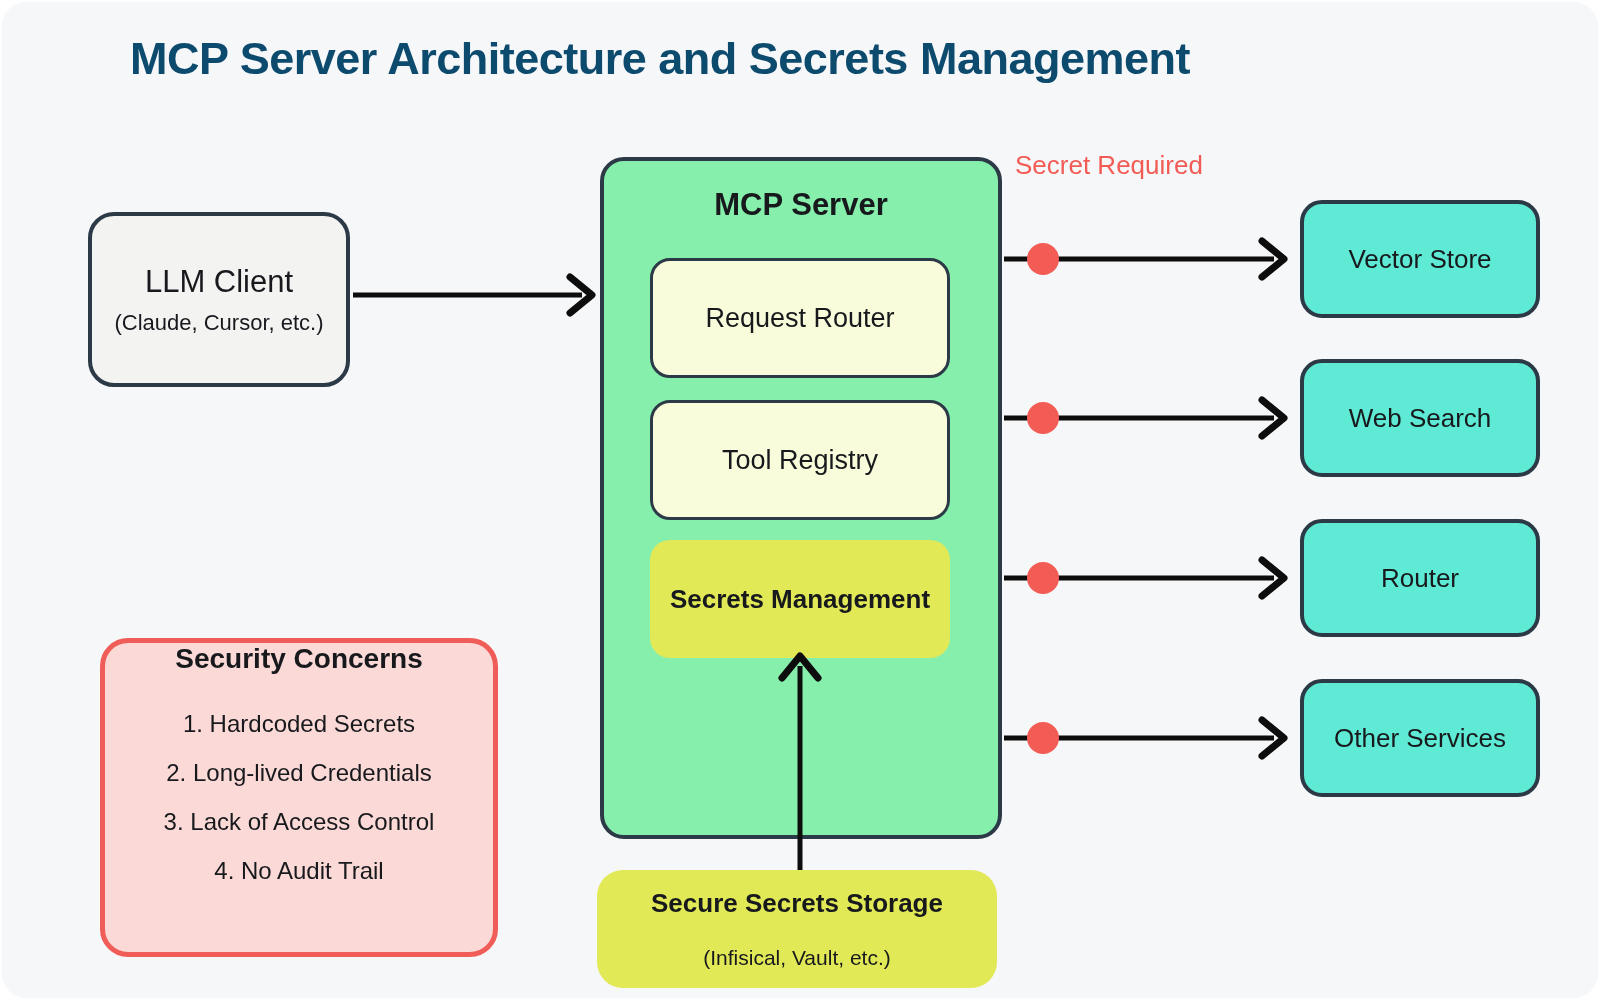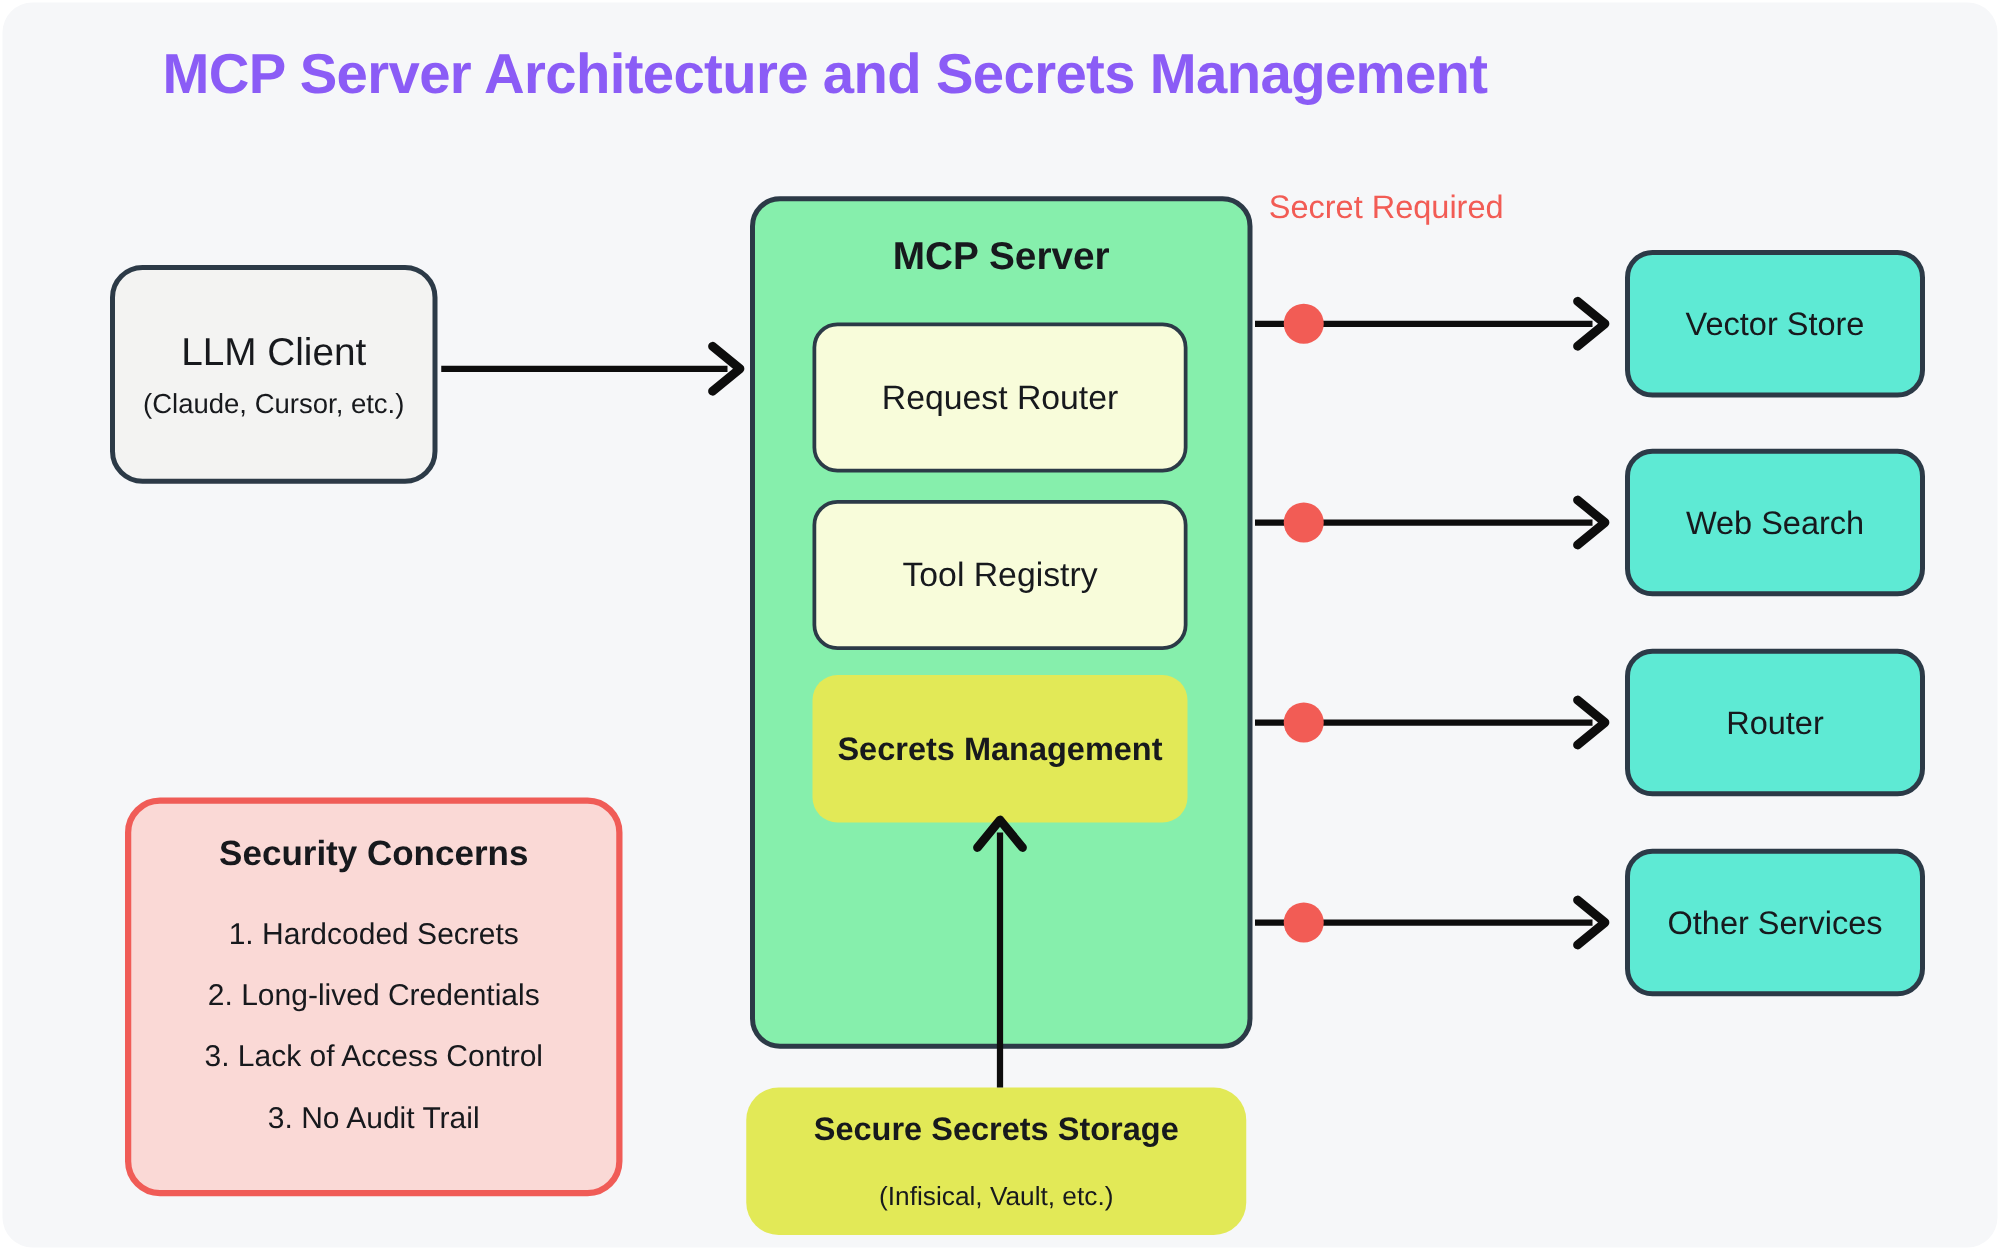--- a/index.html
+++ b/index.html
@@ -8,21 +8,21 @@
     font-family:"Liberation Sans","DejaVu Sans",sans-serif;
     color:#17191d;
   }
   .card{
     position:absolute;left:2px;top:2px;right:2px;bottom:2px;
     background:#f6f7f9;border-radius:24px;
   }
   .abs{position:absolute;box-sizing:border-box;}
   .diagram-title{
     left:0;top:33px;width:1320px;text-align:center;
-    font-size:45px;font-weight:600;letter-spacing:-0.5px;color:#8b5cf6;
+    font-size:45px;font-weight:600;letter-spacing:-0.5px;color:#0c4a6e;
   }
   .node{
     display:flex;flex-direction:column;align-items:center;justify-content:center;
     text-align:left;
   }
   .node-llm{
     left:88px;top:212px;width:262px;height:175px;
     background:#f3f3f2;border:4px solid #2c3a47;border-radius:26px;gap:10px;
   }
   .node-llm .t1{font-size:31px;font-weight:500;}
@@ -54,21 +54,21 @@
     background:#5eead4;border:4px solid #2c3a47;border-radius:22px;
     display:flex;align-items:center;justify-content:center;text-align:center;
     font-size:26px;font-weight:500;
   }
   .svc-0{top:200px;} .svc-1{top:359px;} .svc-2{top:519px;} .svc-3{top:679px;}
   .concerns{
     left:100px;top:638px;width:398px;height:319px;
     background:#fad9d6;border:5px solid #f05c57;border-radius:28px;
     display:flex;flex-direction:column;align-items:center;
   }
-  .concerns .hdr{margin-top:24px;font-size:28px;font-weight:600;}
+  .concerns .hdr{font-size:28px;font-weight:600;}
   .concerns ul{list-style:none;margin:24px 0 0 0;padding:0;width:100%;}
   .concerns li{
     height:49px;line-height:49px;text-align:center;font-size:24px;font-weight:400;
   }
   .storage{
     left:597px;top:870px;width:400px;height:118px;
     background:#e2e957;border-radius:26px;gap:11px;
   }
   .storage .t1{font-size:26px;font-weight:600;}
   .storage .t2{font-size:21px;font-weight:400;margin-top:16px;}
@@ -102,21 +102,21 @@
 <div class="abs service svc-1">Web Search</div>
 <div class="abs service svc-2">Router</div>
 <div class="abs service svc-3">Other Services</div>
 
 <div class="abs concerns">
   <div class="hdr">Security Concerns</div>
   <ul>
     <li>1. Hardcoded Secrets</li>
     <li>2. Long-lived Credentials</li>
     <li>3. Lack of Access Control</li>
-    <li>3. No Audit Trail</li>
+    <li>4. No Audit Trail</li>
   </ul>
 </div>
 
 <div class="abs node storage">
   <div class="t1">Secure Secrets Storage</div>
   <div class="t2">(Infisical, Vault, etc.)</div>
 </div>
 
 <svg class="abs wires" width="1600" height="1000" viewBox="0 0 1600 1000">
 

